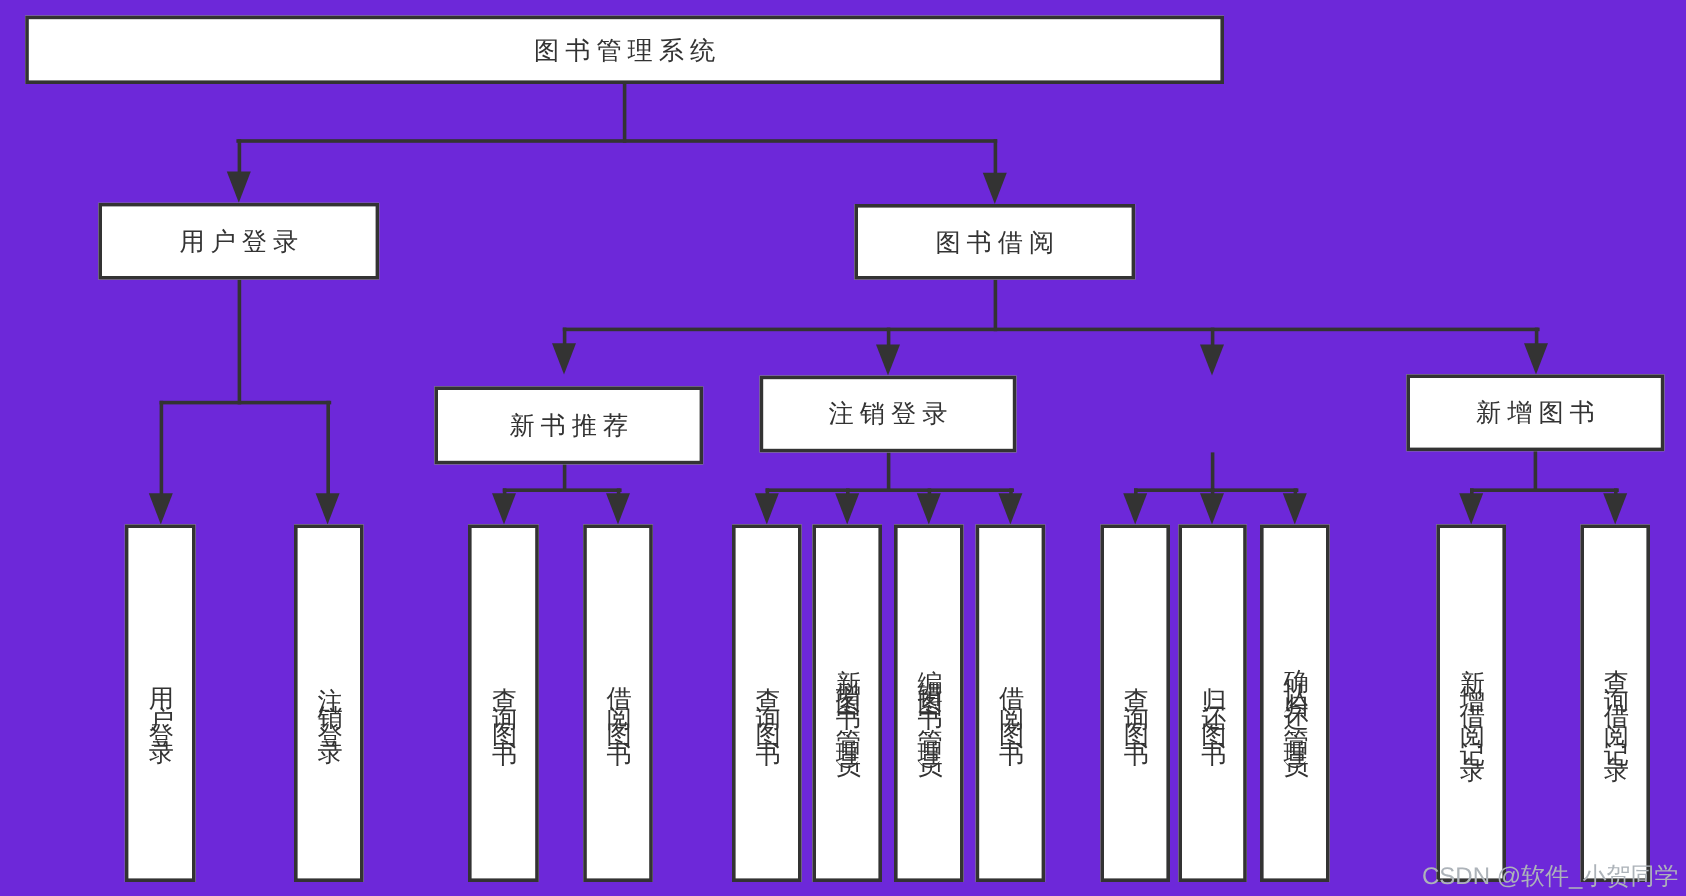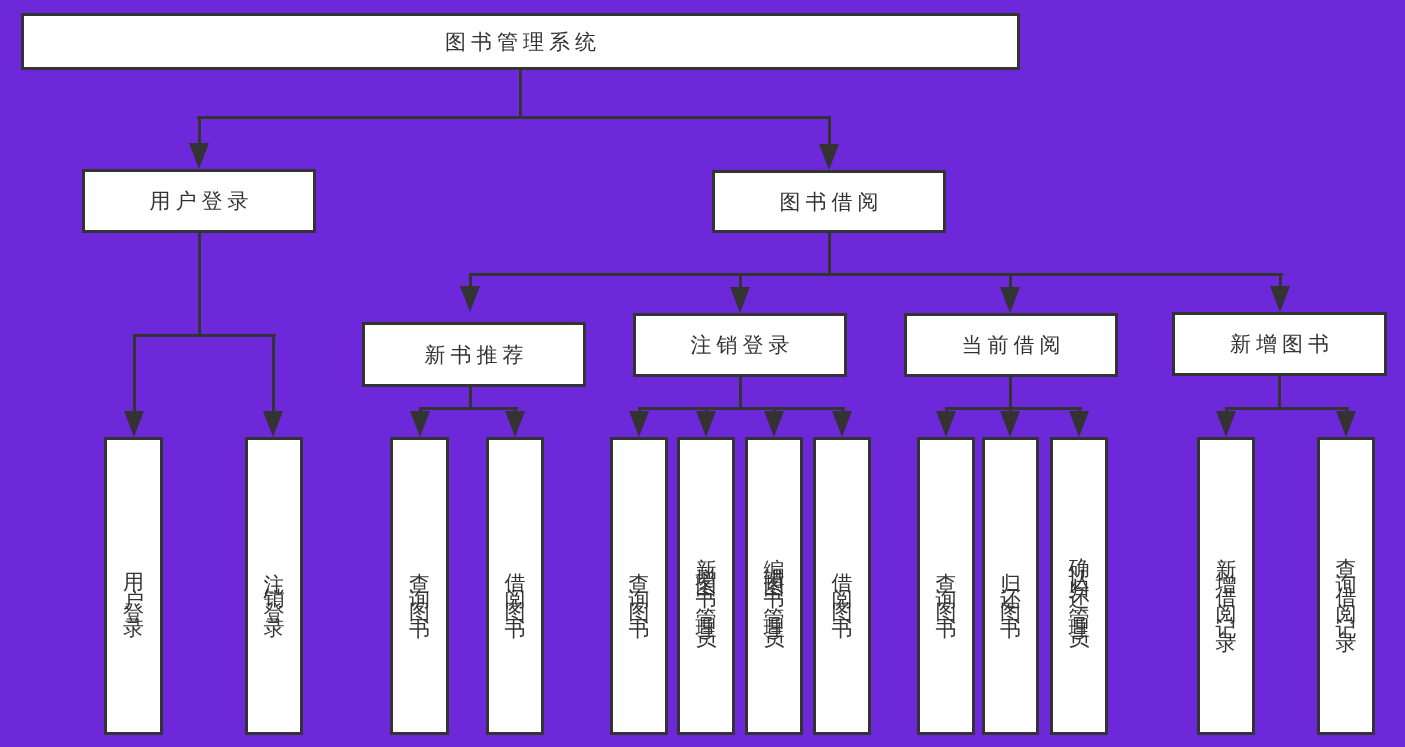--- a/index.html
+++ b/index.html
@@ -67,21 +67,20 @@
 
 <div class="stage">
 
   <div class="hbox" style="left:21px;top:13px;width:999px;height:57px">图书管理系统</div>
 
   <div class="hbox" style="left:82px;top:169px;width:234px;height:64px">用户登录</div>
   <div class="hbox" style="left:712px;top:170px;width:234px;height:63px">图书借阅</div>
 
   <div class="hbox" style="left:362px;top:322px;width:224px;height:65px">新书推荐</div>
   <div class="hbox" style="left:633px;top:313px;width:214px;height:64px">注销登录</div>
-  <div class="hbox" style="left:904px;top:313px;width:214px;height:64px">当前借阅</div>
   <div class="hbox" style="left:1172px;top:312px;width:215px;height:64px">新增图书</div>
 
   <div class="vbox" style="left:104px;width:59px">用户登录</div>
   <div class="vbox" style="left:245px;width:58px">注销登录</div>
 
   <div class="vbox" style="left:390px;width:59px">查询图书</div>
   <div class="vbox" style="left:486px;width:58px">借阅图书</div>
 
   <div class="vbox" style="left:610px;width:58px">查询图书</div>
   <div class="vbox tight" style="left:677px;width:58px">新增图书（管理员）</div>
@@ -135,14 +134,15 @@
   <div class="arrow" style="left:764px;top:407px;height:30px"></div>
   <div class="arrow" style="left:832px;top:407px;height:30px"></div>
 
   <div class="arrow" style="left:936px;top:407px;height:30px"></div>
   <div class="arrow" style="left:1000px;top:407px;height:30px"></div>
   <div class="arrow" style="left:1069px;top:407px;height:30px"></div>
 
   <div class="arrow" style="left:1216px;top:407px;height:30px"></div>
   <div class="arrow" style="left:1336px;top:407px;height:30px"></div>
 
+  <div class="watermark">CSDN @软件_小贺同学</div>
 
 </div>
 
 </body></html>

